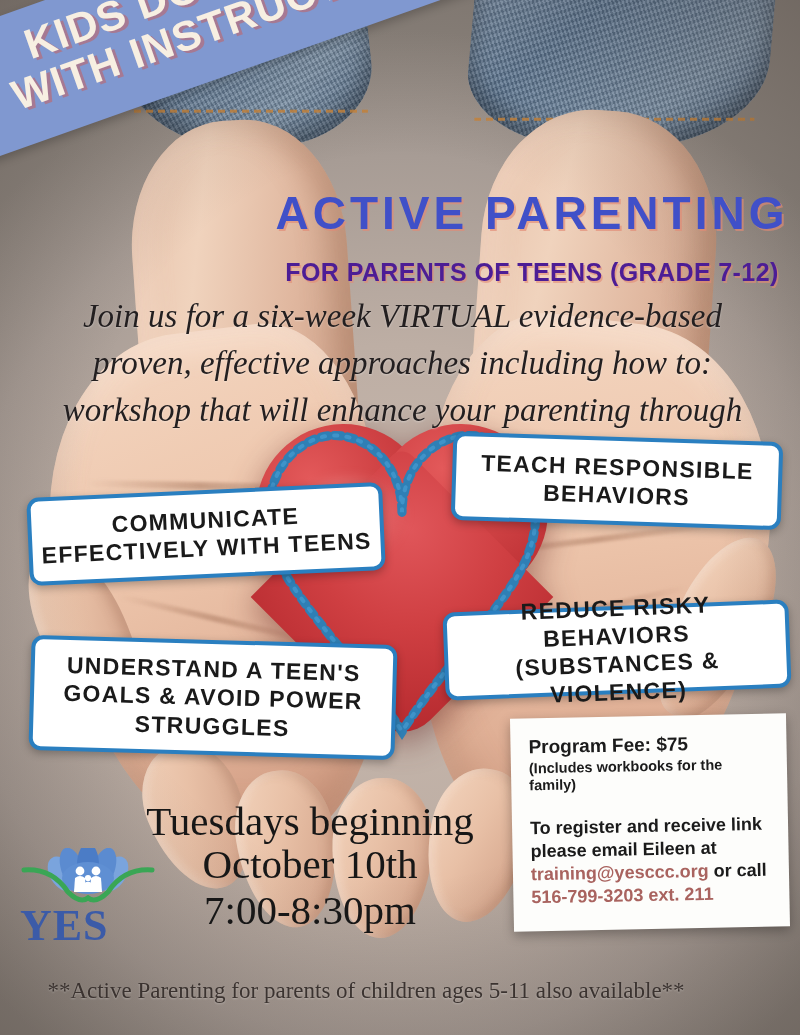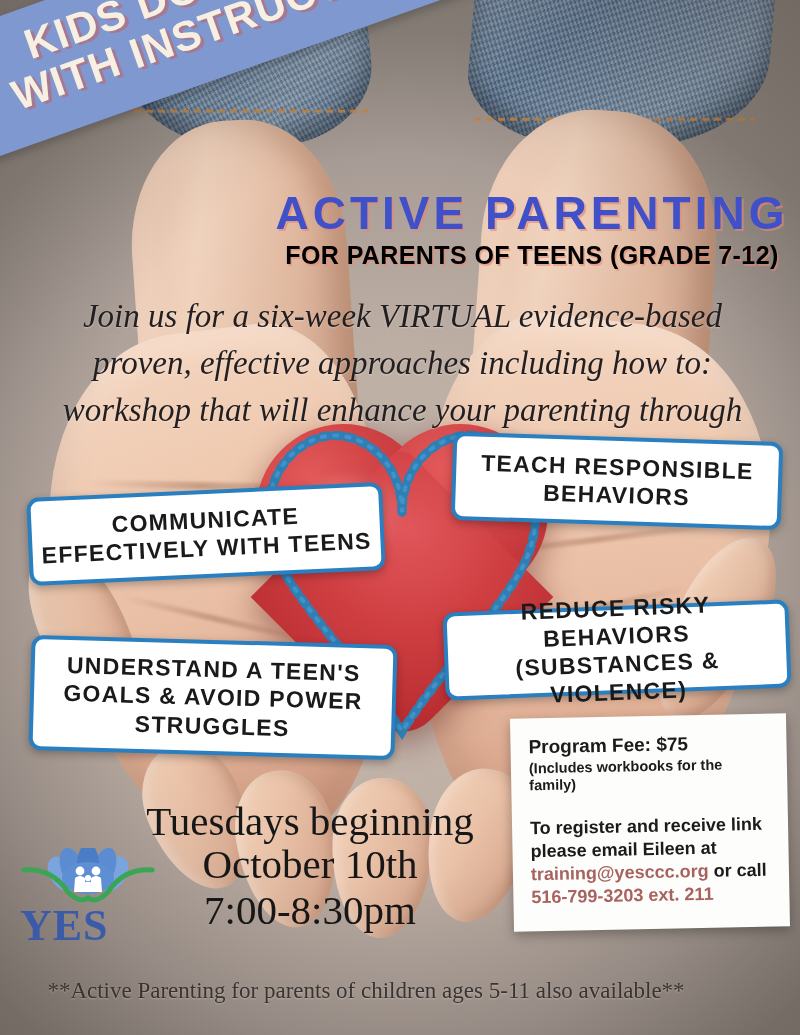--- a/index.html
+++ b/index.html
@@ -135,23 +135,23 @@
   
   .title-block{
     position:absolute;left:272px;top:190px;width:520px;text-align:center;
   }
   .title-main{
     color:#4050c8;
     font-size:46px;font-weight:800;letter-spacing:4px;line-height:1;
     text-shadow:2px 2px 0 rgba(226,138,116,.65);
   }
   .title-sub{
-    color:#000000;
+    color:#4c1d95;
     font-size:25px;font-weight:800;letter-spacing:.4px;line-height:1.2;
-    margin-top:4px;
+    margin-top:21px;
     text-shadow:1.5px 1.5px 0 rgba(226,138,116,.6);
   }
 
   .intro{
     position:absolute;left:30px;top:293px;width:745px;
     font-family:"Liberation Serif",serif;
     font-style:italic;
     font-size:33px;line-height:1.42;
     color:#231f20;text-align:center;
     text-shadow:0 1px 2px rgba(255,255,255,.35);

